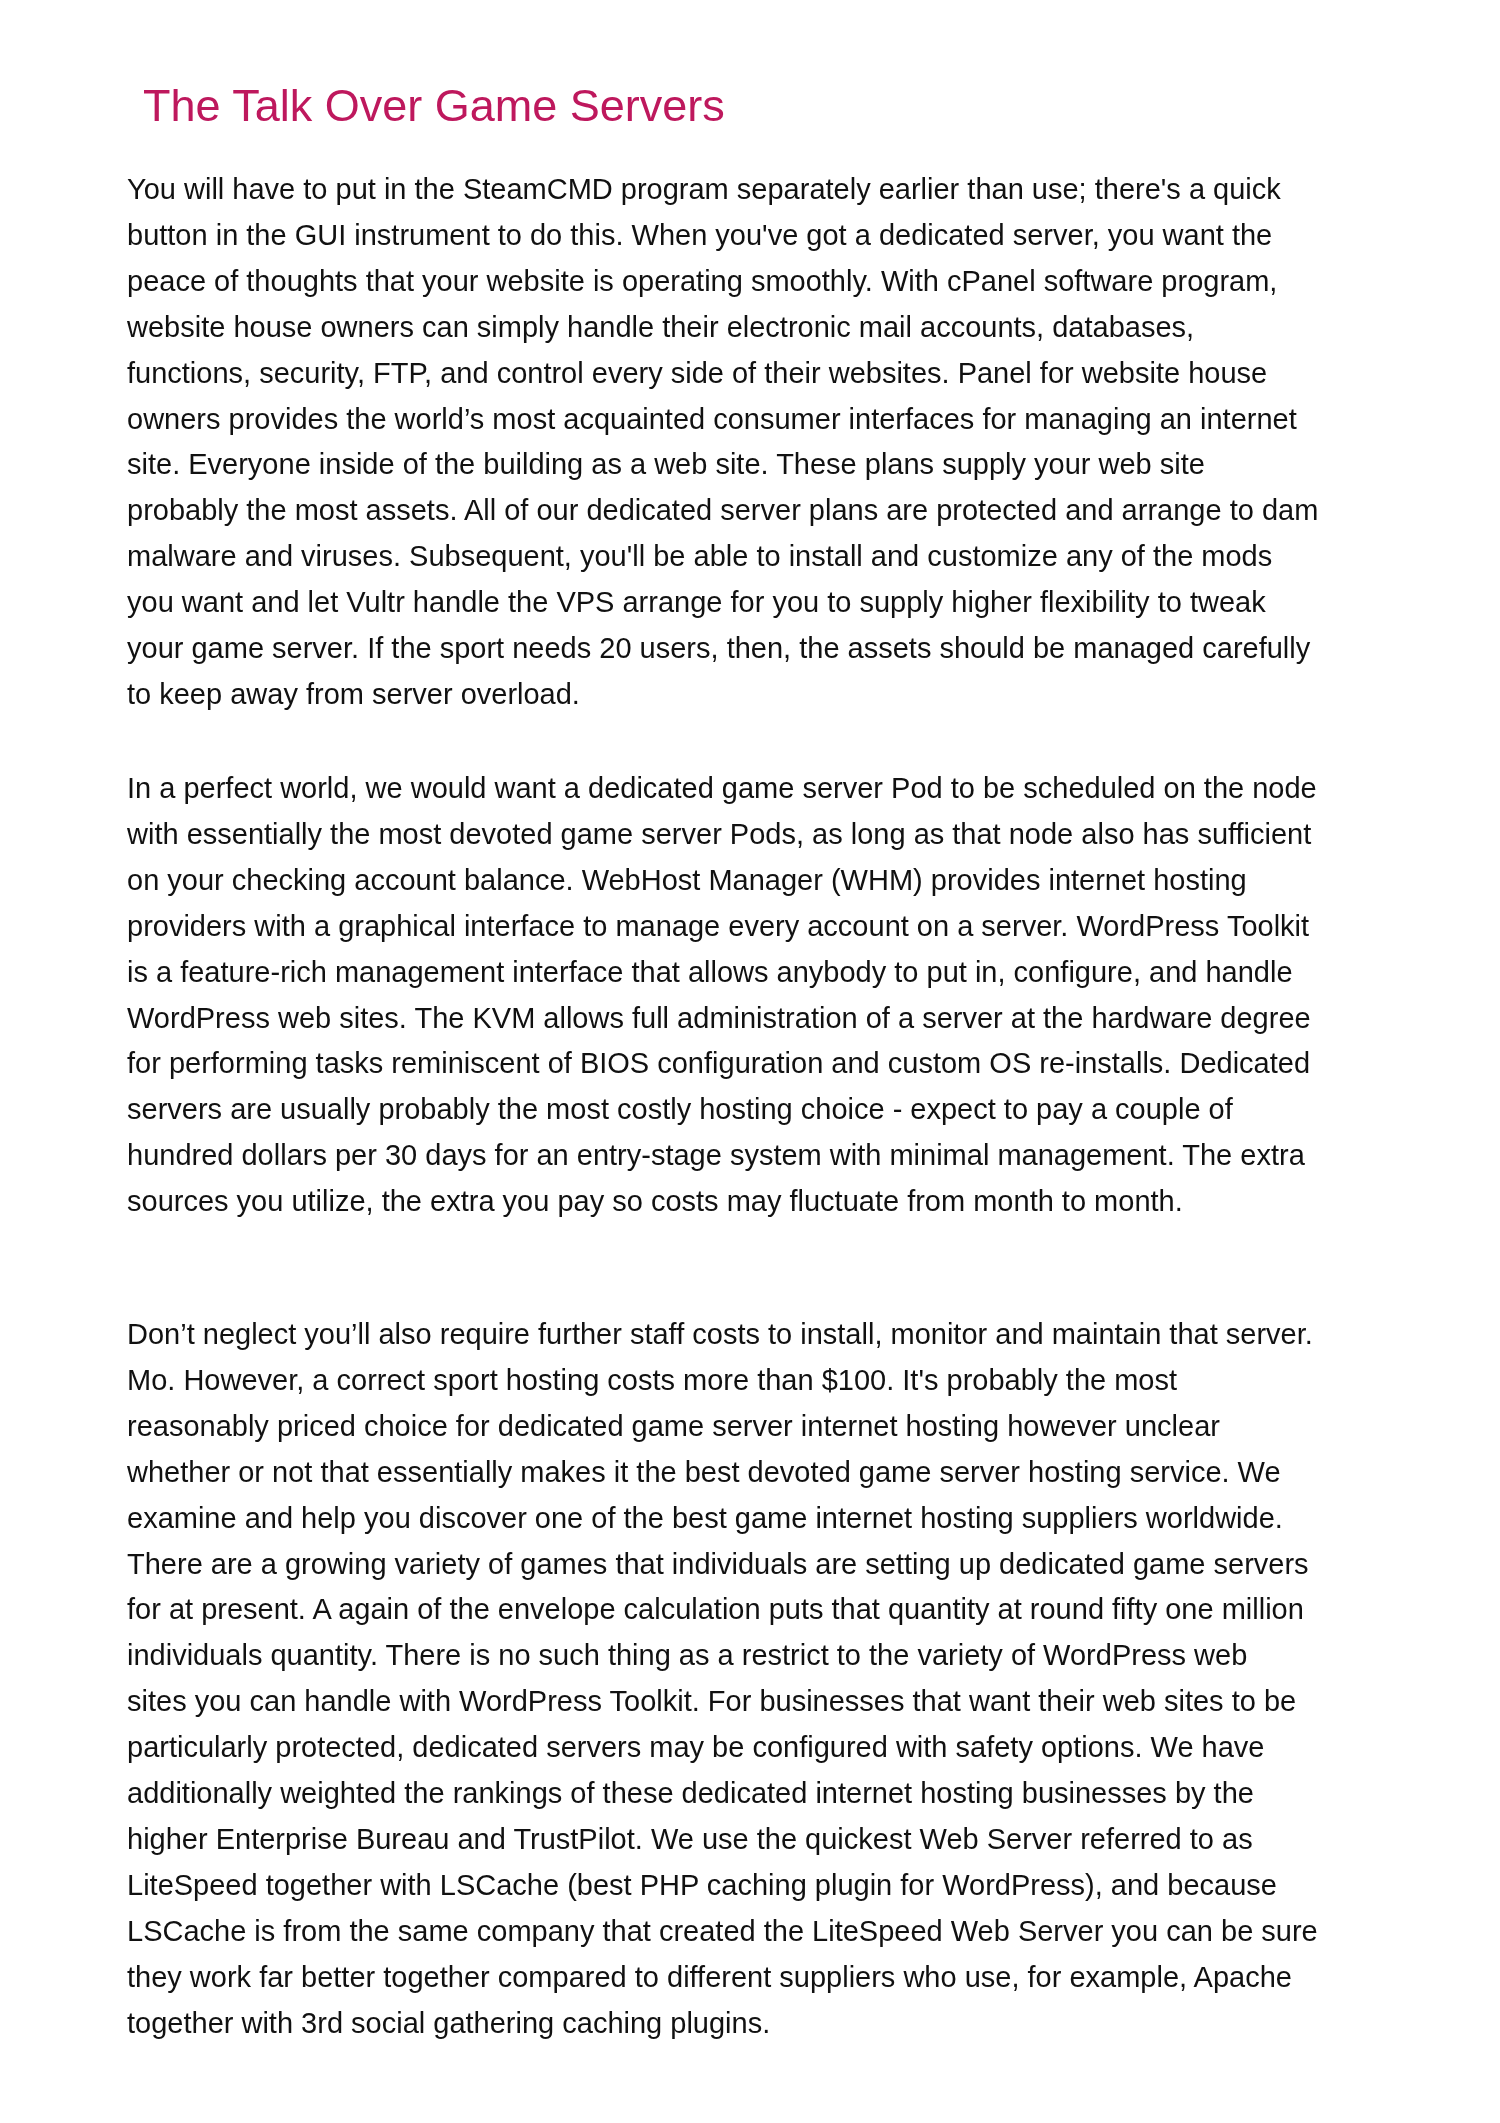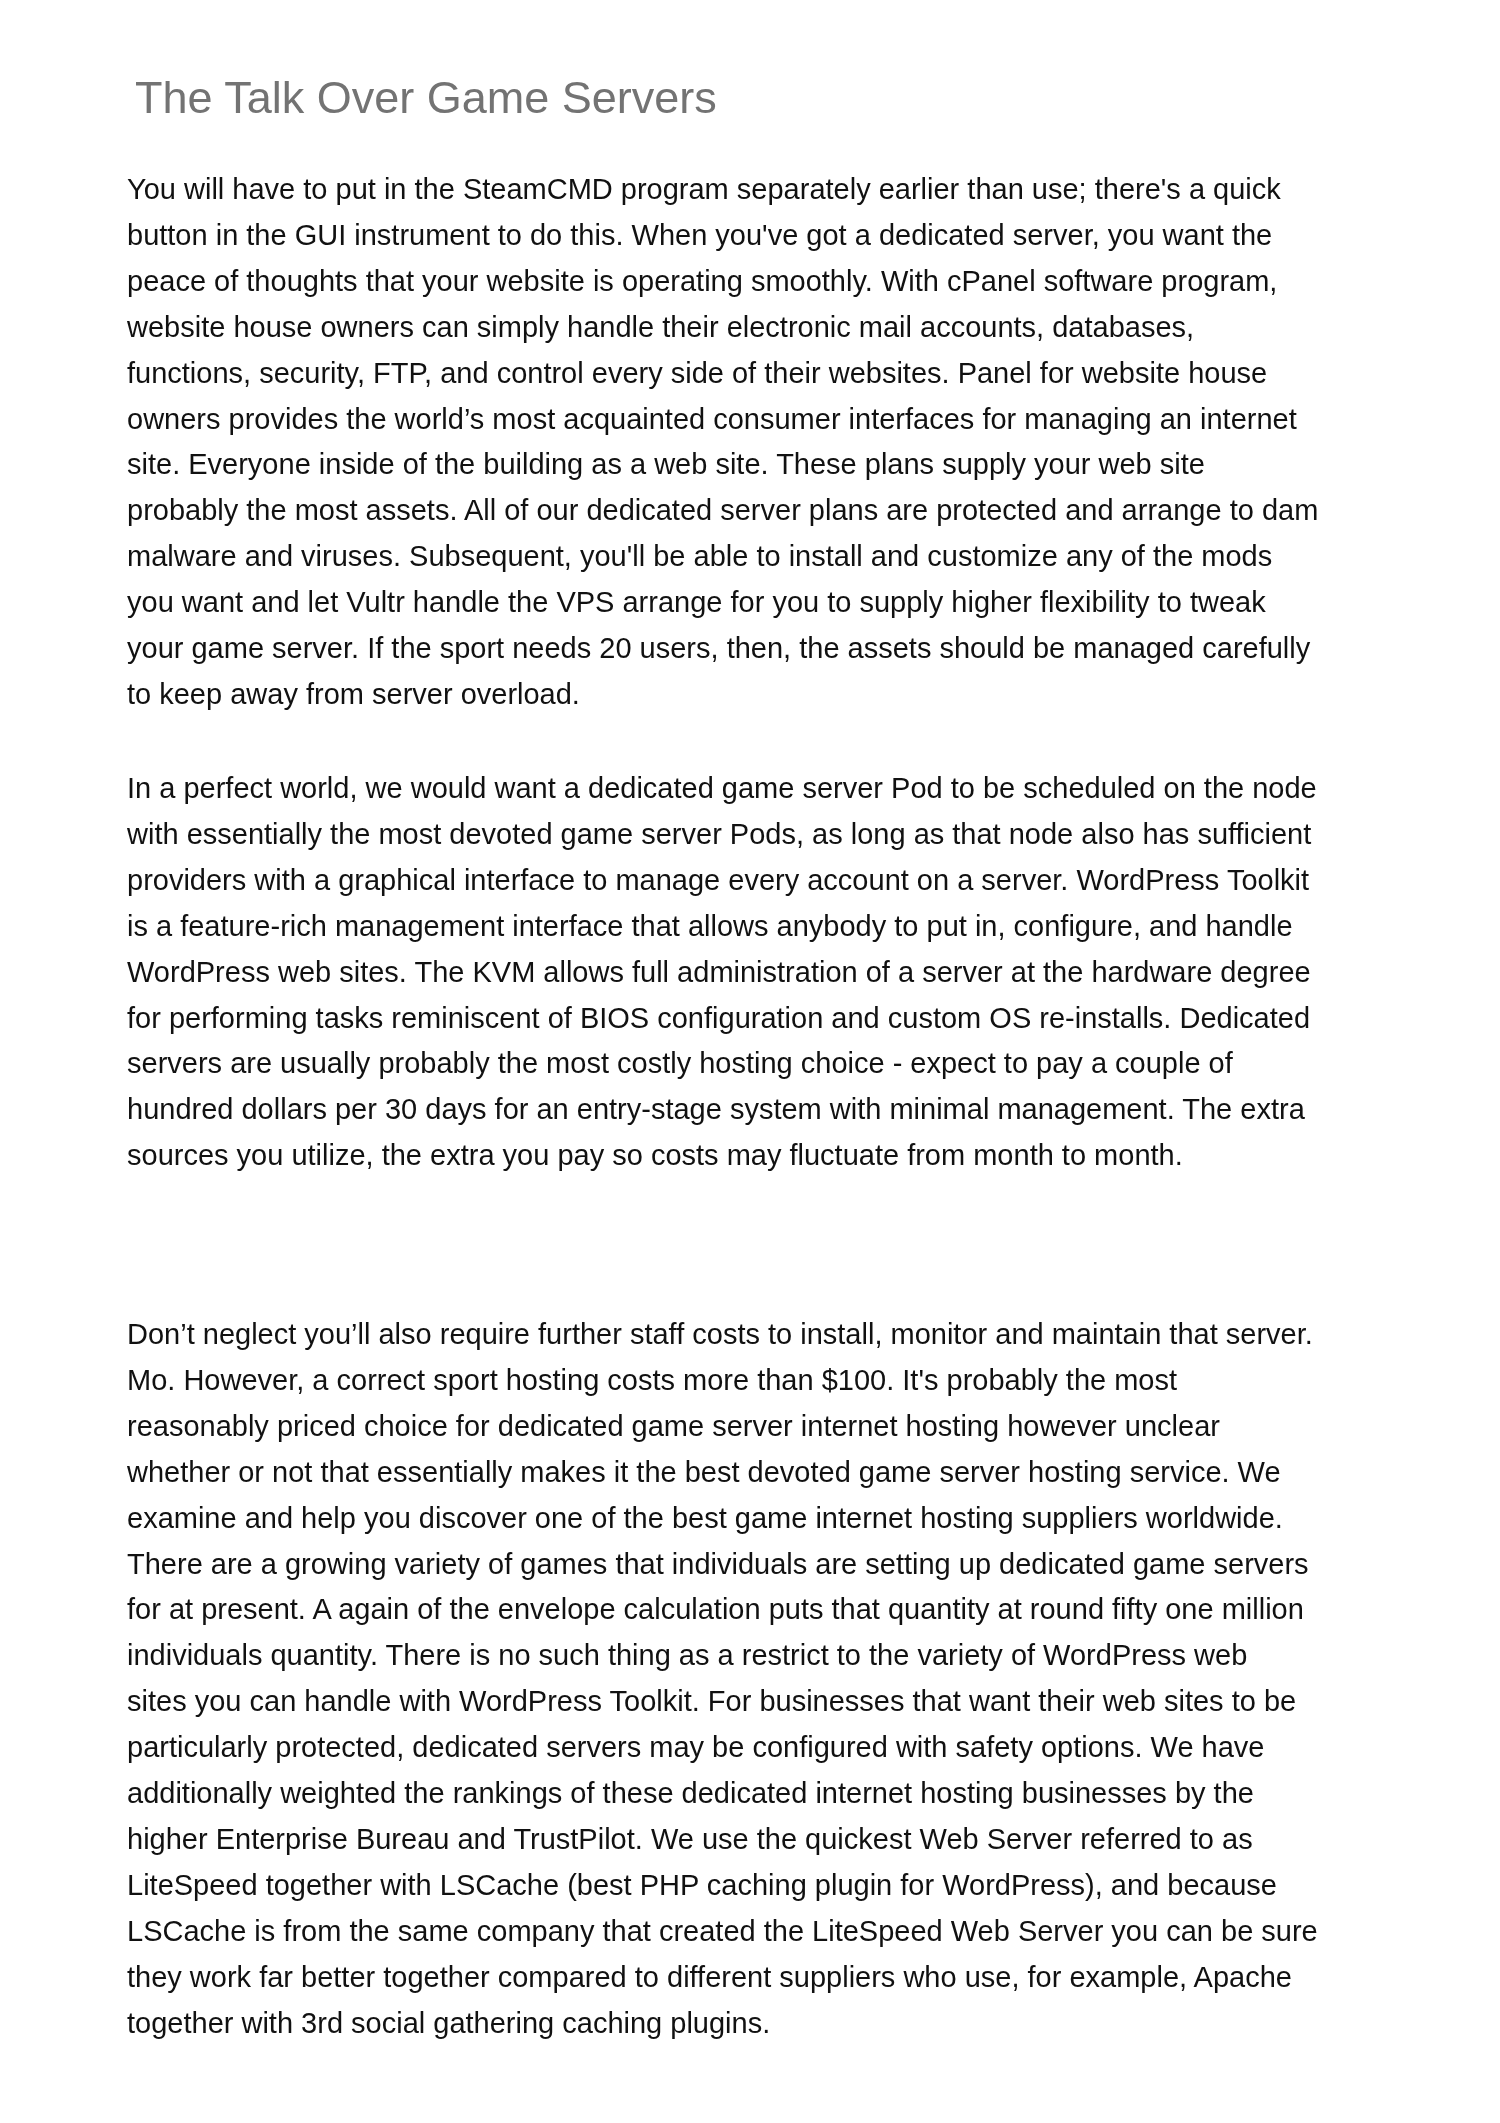--- a/index.html
+++ b/index.html
@@ -1,20 +1,20 @@
 <!DOCTYPE html>
 <html><head>
 <meta charset="utf-8">
 <style>
   html, body { margin: 0; padding: 0; background: #ffffff; }
   body { width: 1500px; height: 2123px; position: relative; overflow: hidden;
          font-family: "Liberation Sans", sans-serif; color: #111111; }
   .page { position: absolute; left: 127px; top: 0; width: 1300px; }
-  .title { position: absolute; top: 62px; left: 0; margin: 8px; font-weight: normal;
-           font-size: 45px; line-height: 56px; white-space: nowrap; color: #737373; }
+  .title { position: absolute; top: 62px; left: 0; margin: 16px; font-weight: normal;
+           font-size: 45px; line-height: 56px; white-space: nowrap; color: #be185d; }
   .para { position: absolute; left: 0; margin: 0; font-size: 29px; line-height: 45.9px; }
   .line { display: block; white-space: nowrap; }
   #p1 { top: 167px; }
   #p2 { top: 757px; margin-top: 9px; }
   #p3 { top: 1312px; }
 </style>
 </head>
 <body>
 
 <div class="page">
@@ -31,20 +31,21 @@
     <span class="line">probably the most assets. All of our dedicated server plans are protected and arrange to dam</span>
     <span class="line">malware and viruses. Subsequent, you'll be able to install and customize any of the mods</span>
     <span class="line">you want and let Vultr handle the VPS arrange for you to supply higher flexibility to tweak</span>
     <span class="line">your game server. If the sport needs 20 users, then, the assets should be managed carefully</span>
     <span class="line">to keep away from server overload.</span>
   </p>
 
   <p class="para" id="p2">
     <span class="line">In a perfect world, we would want a dedicated game server Pod to be scheduled on the node</span>
     <span class="line">with essentially the most devoted game server Pods, as long as that node also has sufficient</span>
+    <span class="line">on your checking account balance. WebHost Manager (WHM) provides internet hosting</span>
     <span class="line">providers with a graphical interface to manage every account on a server. WordPress Toolkit</span>
     <span class="line">is a feature-rich management interface that allows anybody to put in, configure, and handle</span>
     <span class="line">WordPress web sites. The KVM allows full administration of a server at the hardware degree</span>
     <span class="line">for performing tasks reminiscent of BIOS configuration and custom OS re-installs. Dedicated</span>
     <span class="line">servers are usually probably the most costly hosting choice - expect to pay a couple of</span>
     <span class="line">hundred dollars per 30 days for an entry-stage system with minimal management. The extra</span>
     <span class="line">sources you utilize, the extra you pay so costs may fluctuate from month to month.</span>
   </p>
 
   <p class="para" id="p3">

